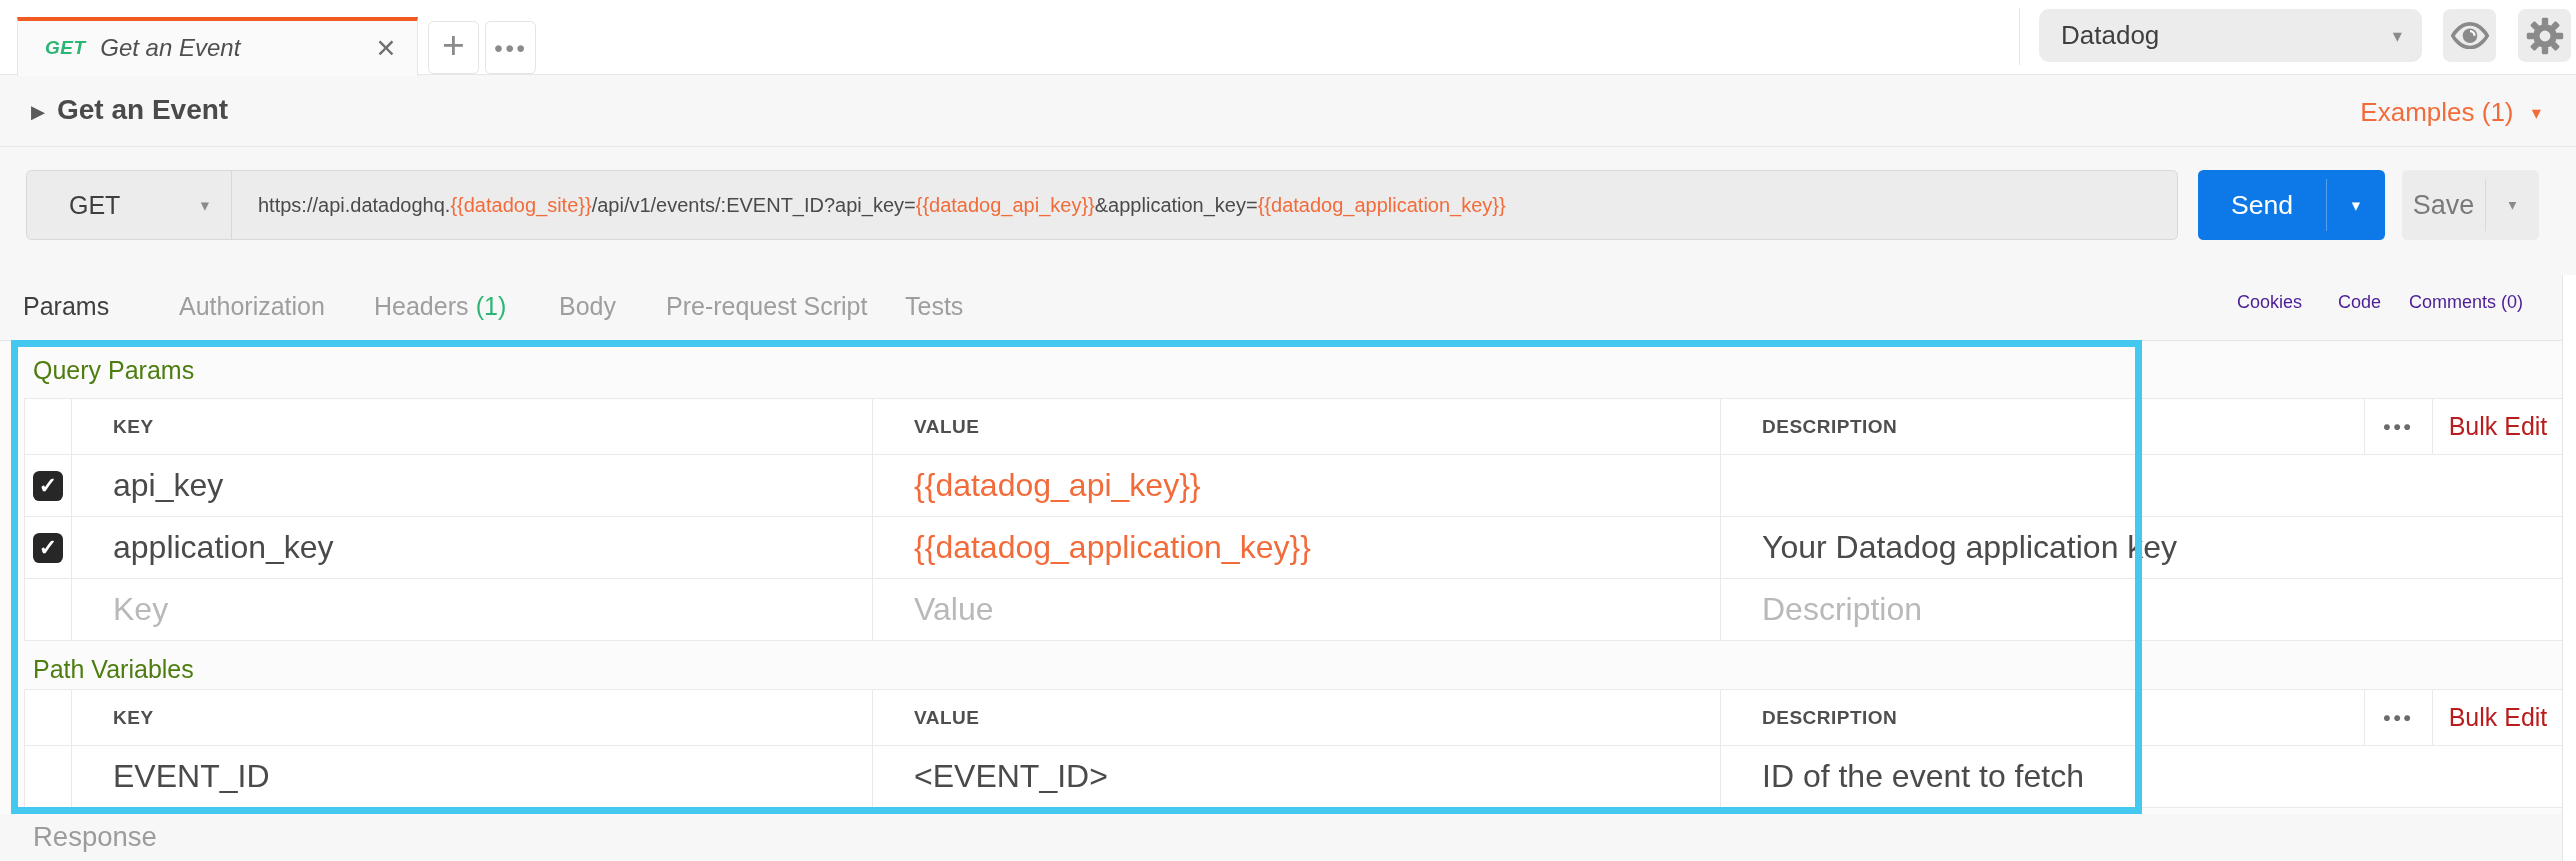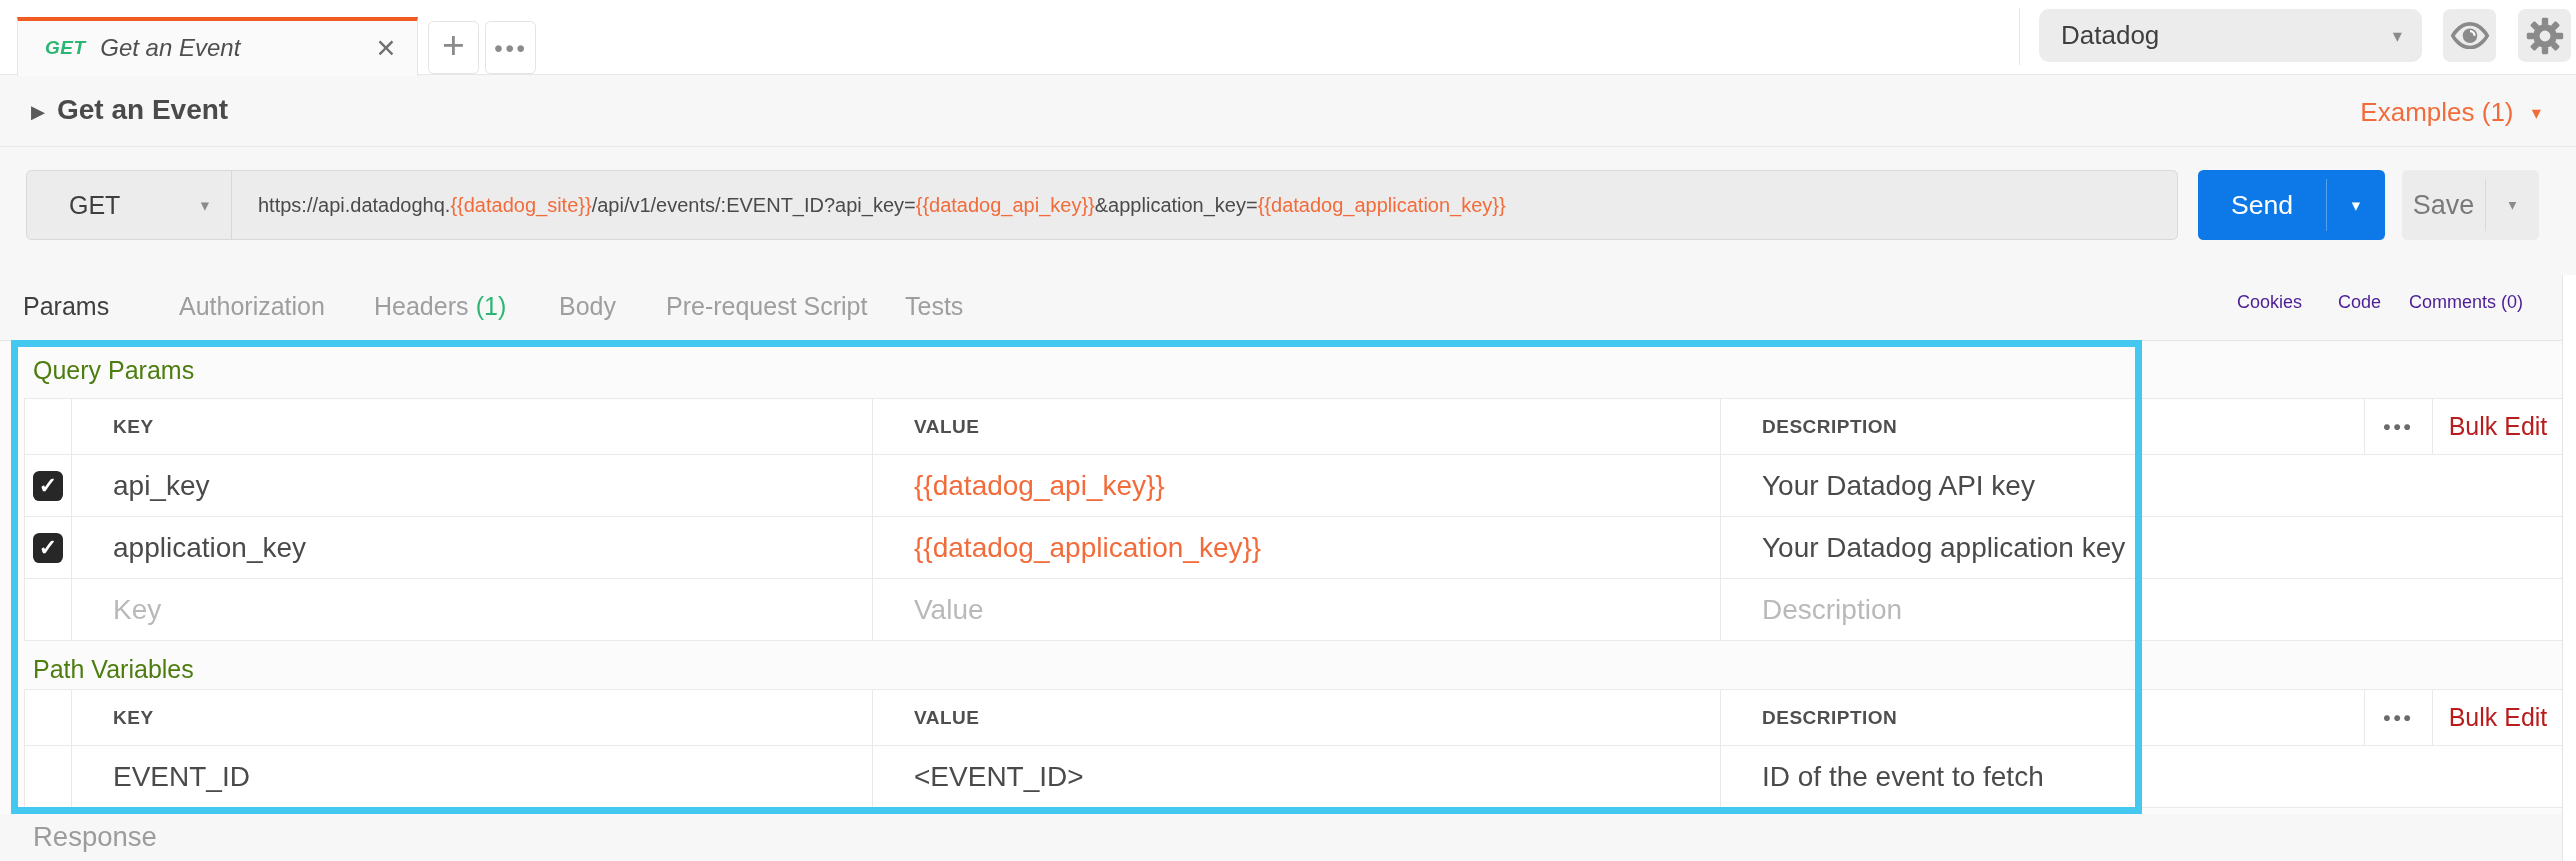--- a/index.html
+++ b/index.html
@@ -112,21 +112,21 @@
   #params-area { left:0; top:341px; width:2576px; height:473px; background:#fbfbfb; }
   .section-label { left:33px; font-size:25px; color:#4d7c0f; }
   #query-label { top:14.7px; }
   #path-label { top:314px; }
 
   .ptable { left:24px; width:2538px; background:#fff; border-left:0.9px solid #e9e9e9; }
   #query-table { top:57px; }
   #path-table { top:348px; }
   .thead { position:relative; height:57px; border-top:0.9px solid #e9e9e9; border-bottom:0.9px solid #e9e9e9; }
   .trow  { position:relative; height:62px; border-bottom:0.9px solid #e9e9e9; background:#fff; }
-  .cell { position:absolute; top:0; bottom:0; display:flex; align-items:center; font-size:28px; color:#4a4a4a; white-space:nowrap; }
+  .cell { position:absolute; top:0; bottom:0; display:flex; align-items:center; font-size:32px; color:#4a4a4a; white-space:nowrap; }
   .col-key  { left:64px; padding-left:24px; }
   .col-val  { left:847px; padding-left:42px; }
   .col-desc { left:1695px; padding-left:42px; }
   .th { font-size:19px; font-weight:bold; color:#4f4f4f; letter-spacing:0.5px; }
   .vline { position:absolute; top:0; bottom:0; width:0.9px; background:#e9e9e9; }
   .vl-cb { left:46px; } .vl-val { left:847px; } .vl-desc { left:1695px; }
   .vl-more { left:2339px; } .vl-bulk { left:2407px; }
   .cell.var-val { color:#f26b3a; }
   .cell.placeholder { color:#b9b9b9; }
   .more-dots { position:absolute; left:2339px; width:68px; top:0; bottom:0; display:flex; align-items:center; justify-content:center; color:#6b6b6b; font-size:13.8px; letter-spacing:1.8px; cursor:pointer; }
@@ -269,21 +269,20 @@
       <span class="cb-cell">
           <span class="checkbox">
             <span>✓</span>
           </span>
         </span>
       <span class="vline vl-cb"></span>
       <span class="cell col-key">api_key</span>
       <span class="vline vl-val"></span>
       <span class="cell col-val var-val">{{datadog_api_key}}</span>
       <span class="vline vl-desc"></span>
-      <span class="cell col-desc">Your Datadog API key</span>
     </div>
     <div class="trow">
       <span class="cb-cell">
           <span class="checkbox">
             <span>✓</span>
           </span>
         </span>
       <span class="vline vl-cb"></span>
       <span class="cell col-key">application_key</span>
       <span class="vline vl-val"></span>

